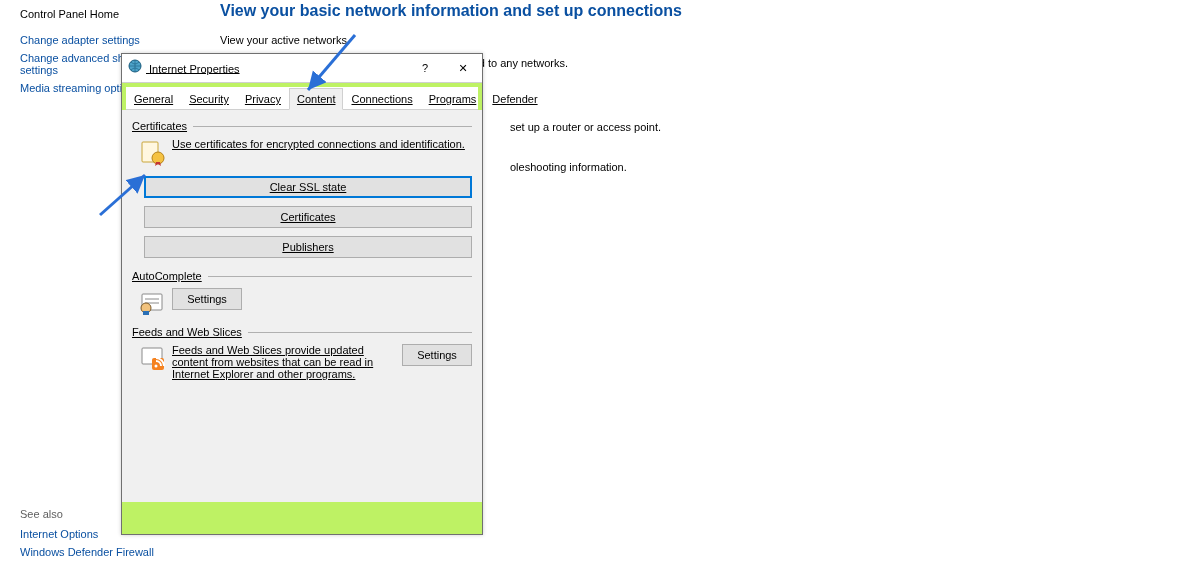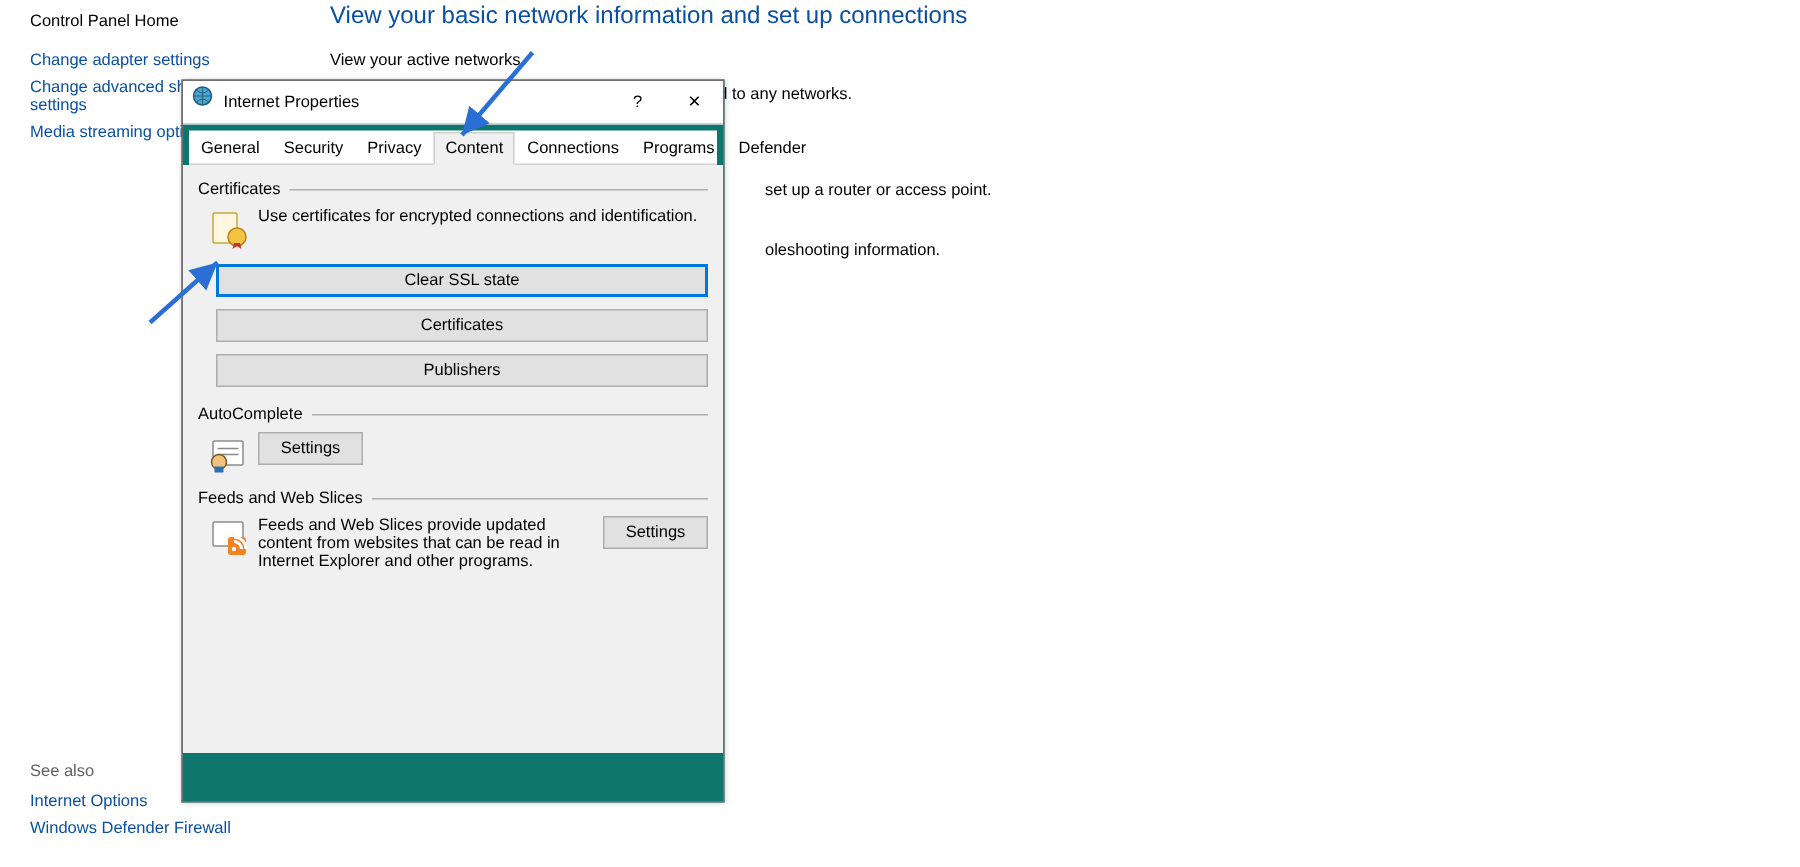--- a/index.html
+++ b/index.html
@@ -1,26 +1,26 @@
 <!DOCTYPE html>
 <html><head>
 <meta charset="utf-8">
 <style>
   html,body { margin:0; padding:0; font-family:"Segoe UI",Tahoma,sans-serif; font-size:11px; color:#000; background:#fff; width:1200px; height:578px; overflow:hidden; }
   a.cp-link { color:#0a50a1; text-decoration:none; cursor:pointer; display:block; margin-bottom:6px; }
   .left-col { position:absolute; left:20px; top:8px; width:160px; }
   .cp-home { color:#000; margin-bottom:14px; display:block; }
   .see-also { color:#606060; margin-bottom:8px; display:block; }
   .main-col { position:absolute; left:190px; top:0; }
-  .cp-title { color:#0a50a1; font-size:16px; margin:0 0 14px 0; padding-top:2px; }
+  .cp-title { color:#0a50a1; font-size:16px; margin:0 0 14px 0; padding-top:2px;font-weight:bold; }
   .cp-sub { color:#000; margin-bottom:4px; }
   .cp-msg { color:#000; }
 
   
-  .dlg { position:absolute; left:121px; top:53px; width:360px; height:480px; border:1px solid #707070; background:#0f766e; box-shadow:0 0 4px rgba(0,0,0,.2); }
+  .dlg { position:absolute; left:121px; top:53px; width:360px; height:480px; border:1px solid #707070; background:#bef264; box-shadow:0 0 4px rgba(0,0,0,.2);text-decoration:underline; }
   .dlg-title { height:28px; line-height:28px; padding-left:6px; background:#fff; border-bottom:1px solid #d0d0d0; position:relative; }
   .dlg-title .ico { display:inline-block; vertical-align:middle; margin-right:4px; }
   .dlg-title span.txt { vertical-align:middle; }
   .dlg-ctrls { position:absolute; right:0; top:0; height:28px; display:flex; }
   .dlg-ctrls .btn { width:38px; height:28px; text-align:center; line-height:28px; cursor:pointer; }
   .tabs { display:flex; background:#fff; border-bottom:1px solid #d0d0d0; margin:4px 4px 0 4px; }
   .tab { padding:4px 7px; border:1px solid transparent; border-bottom:none; color:#000; cursor:pointer; position:relative; top:1px; }
   .tab.active { background:#f0f0f0; border-color:#d0d0d0; border-bottom:1px solid #f0f0f0; }
   .dlg-body { padding:8px 10px 4px 10px; background:#f0f0f0; height:380px; }
   .grp-label { display:flex; align-items:center; margin:2px 0 6px 0; }

